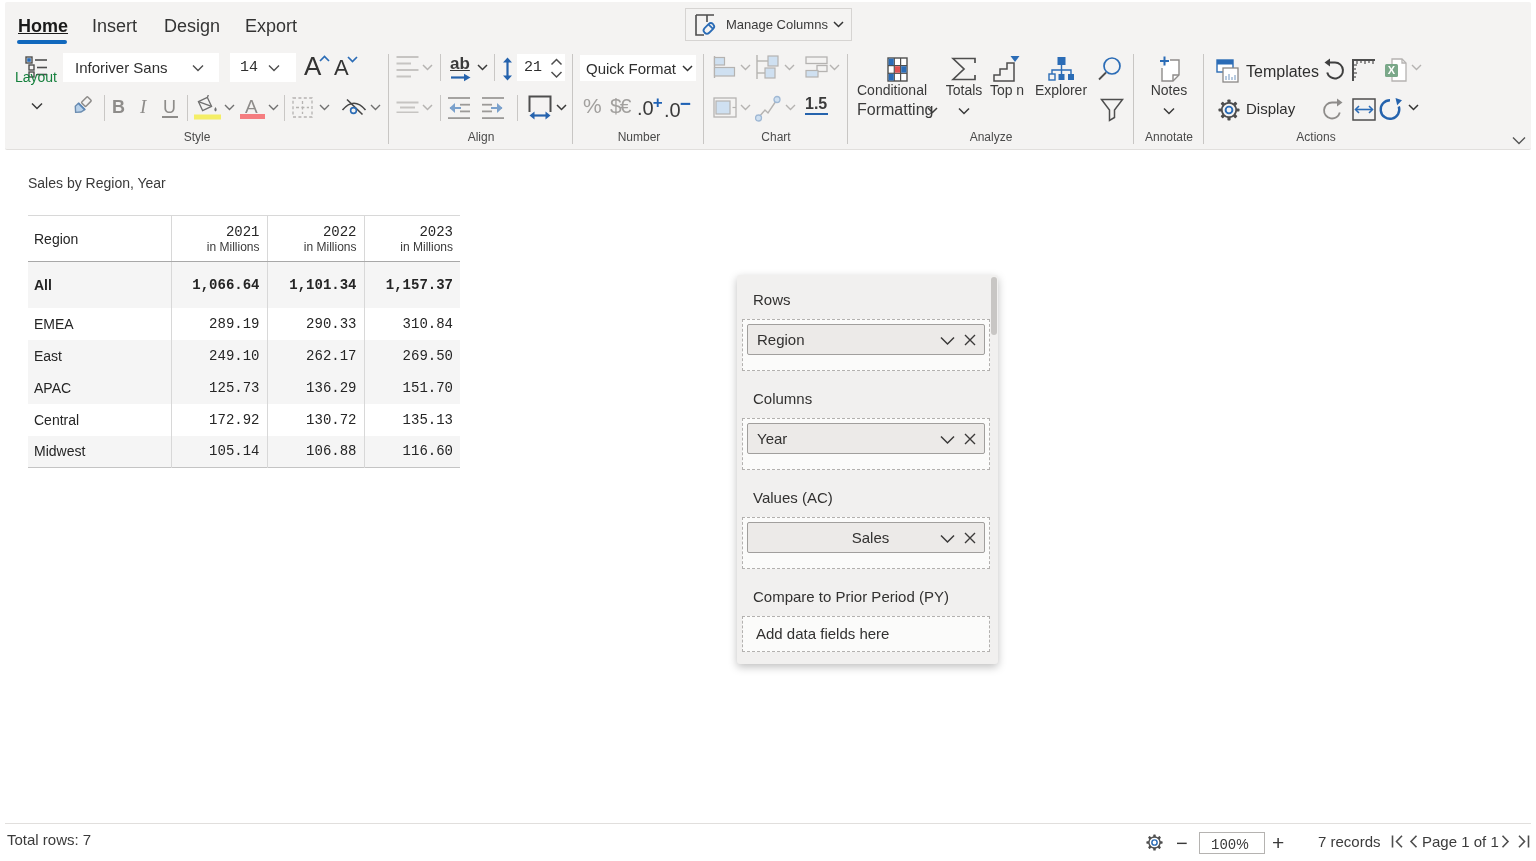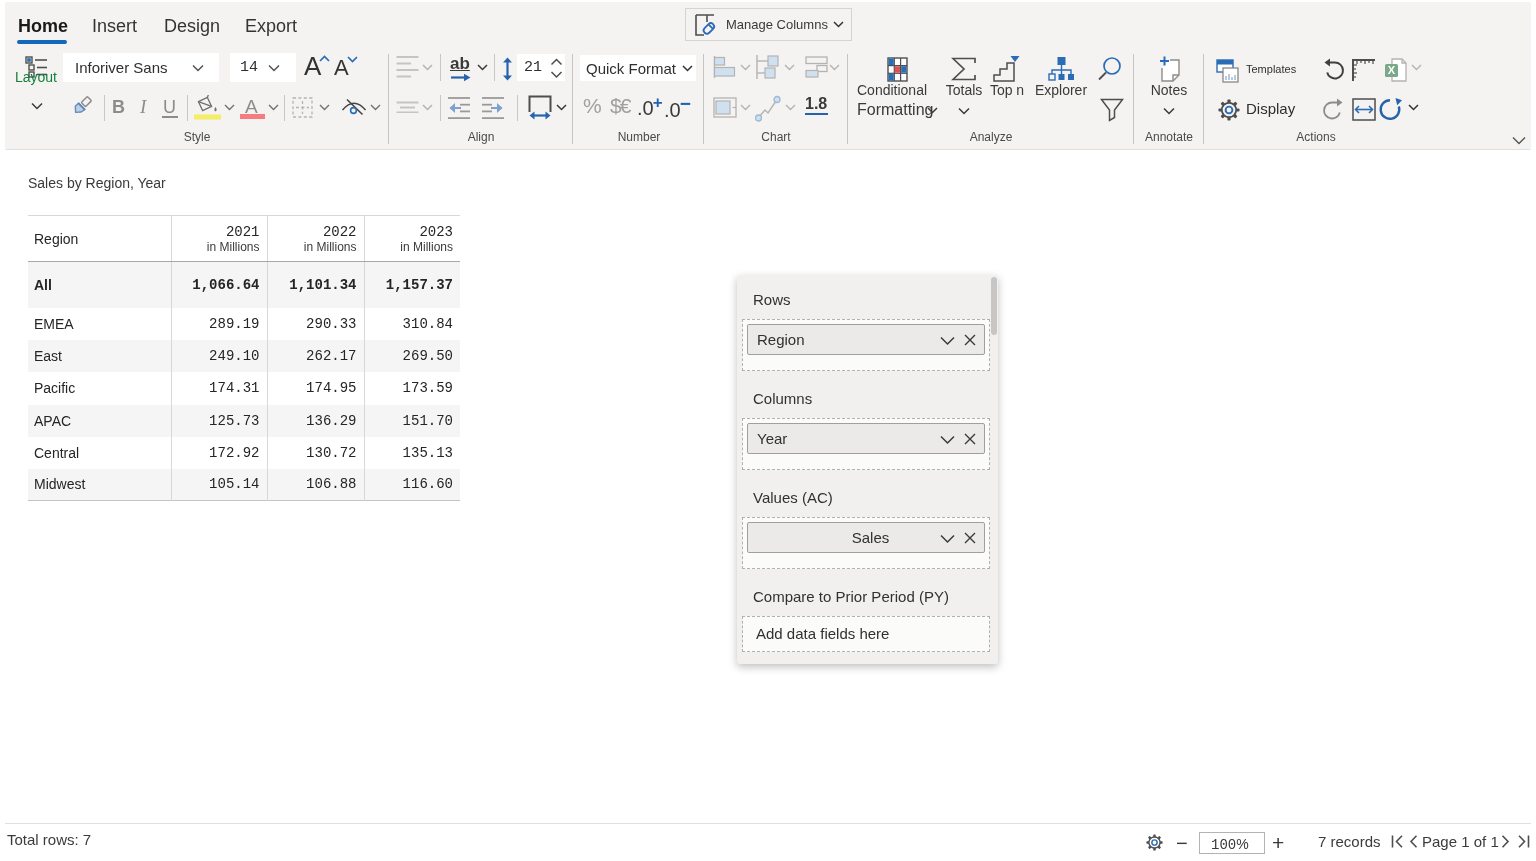--- a/index.html
+++ b/index.html
@@ -40,21 +40,21 @@
 #statusbar { position:absolute; left:5px; top:823px; width:1526px; height:38px;
   background:#fff; border-top:1px solid #e1dfdd; }
 .sbtext { position:absolute; font-size:15px; color:#3b3b3b; }
 </style>
 </head>
 <body>
 <div id="page">
 
   <div id="ribbon"></div>
   <div id="statusbar"></div>
-  <div class="tab active" style="left:18px;">Home</div>
+  <div class="tab active" style="left:18px;text-decoration:underline;">Home</div>
   <div class="tabline"></div>
   <div class="tab" style="left:92px;">Insert</div>
   <div class="tab" style="left:164px;">Design</div>
   <div class="tab" style="left:245px;">Export</div>
   <div id="managecol"></div>
 
   <div class="seclabel" style="left:147px;width:100px;">Style</div>
   <div class="seclabel" style="left:431px;width:100px;">Align</div>
   <div class="seclabel" style="left:589px;width:100px;">Number</div>
   <div class="seclabel" style="left:726px;width:100px;">Chart</div>
@@ -291,21 +291,21 @@
 
   <svg class="abs" style="left:755px;top:94px;" width="26" height="28" viewBox="0 0 26 28">
     <path d="M4 23 L10 16 L13 19 L21 7" fill="none" stroke="#b5b3b1" stroke-width="1.4"></path>
     <circle cx="3.5" cy="24" r="3" fill="#cfe0f1" stroke="#9fb8d4" stroke-width="1.3"></circle>
     <circle cx="22" cy="5.5" r="3" fill="#cfe0f1" stroke="#9fb8d4" stroke-width="1.3"></circle>
   </svg>
   <svg class="abs" style="left:785px;top:104px;" width="11" height="7">
         <path d="M1 1 L5.5 5.5 L10 1" fill="none" stroke="#b5b3b1" stroke-width="1.4"></path>
       </svg>
 
-  <div class="abs" style="left:805px;top:95px;font-size:16px;font-weight:bold;color:#3a3a3a;">1.8</div>
+  <div class="abs" style="left:805px;top:95px;font-size:16px;font-weight:bold;color:#3a3a3a;">1.5</div>
   <div class="abs" style="left:805px;top:113px;width:23px;height:2px;background:#2563ad;"></div>
 
   <svg class="abs" style="left:887px;top:57px;" width="21" height="25" viewBox="0 0 21 25">
     <rect x="1" y="1" width="19" height="23" fill="#fff" stroke="#4e4e4e" stroke-width="1.4"></rect>
     <line x1="7.3" y1="1" x2="7.3" y2="24" stroke="#4e4e4e" stroke-width="1.2"></line>
     <line x1="13.6" y1="1" x2="13.6" y2="24" stroke="#4e4e4e" stroke-width="1.2"></line>
     <line x1="1" y1="8.6" x2="20" y2="8.6" stroke="#4e4e4e" stroke-width="1.2"></line>
     <line x1="1" y1="16.3" x2="20" y2="16.3" stroke="#4e4e4e" stroke-width="1.2"></line>
     <rect x="1.6" y="1.6" width="5.2" height="6.5" fill="#2b6cb6"></rect>
     <rect x="7.9" y="9.2" width="5.2" height="6.5" fill="#e05252"></rect>
@@ -364,21 +364,21 @@
     <rect x="1" y="1" width="16" height="12" fill="#fff" stroke="#2b6cb6" stroke-width="1.4"></rect>
     <rect x="1" y="1" width="16" height="4.5" fill="#2b6cb6"></rect>
     <rect x="7" y="9" width="15" height="14" fill="#fff" stroke="#8a8886" stroke-width="1.3"></rect>
     <g stroke="#9fb8d4" stroke-width="1.5">
       <line x1="10" y1="21" x2="10" y2="17"></line>
           <line x1="13" y1="21" x2="13" y2="15"></line>
       <line x1="16" y1="21" x2="16" y2="18"></line>
           <line x1="19" y1="21" x2="19" y2="16"></line>
     </g>
   </svg>
-  <div class="abs" style="left:1246px;top:63px;font-size:11px;color:#2f2f2f;">Templates</div>
+  <div class="abs" style="left:1246px;top:63px;font-size:16px;color:#2f2f2f;">Templates</div>
 
   <svg class="abs" style="left:1322px;top:58px;" width="23" height="23" viewBox="0 0 23 23">
     <path d="M5.5 4.5 H13 A8 8 0 1 1 5.2 14.5" fill="none" stroke="#3f3f3f" stroke-width="2"></path>
     <path d="M8 0.5 L2.5 4.5 L8 8.5 Z" fill="#3f3f3f"></path>
   </svg>
 
   <svg class="abs" style="left:1351px;top:58px;" width="25" height="24" viewBox="0 0 25 24">
     <path d="M2 23 V2 H24" fill="none" stroke="#4e4e4e" stroke-width="2"></path>
     <g stroke="#4e4e4e" stroke-width="1.2">
       <line x1="6" y1="2" x2="6" y2="6"></line>
@@ -507,26 +507,20 @@
           <td class="num">289.19</td>
           <td class="num">290.33</td>
           <td class="num">310.84</td>
         </tr>
     <tr class="alt" style="height:32px;">
           <td>East</td>
           <td class="num">249.10</td>
           <td class="num">262.17</td>
           <td class="num">269.50</td>
         </tr>
-    <tr style="height:33px;">
-          <td>Pacific</td>
-          <td class="num">174.31</td>
-          <td class="num">174.95</td>
-          <td class="num">173.59</td>
-        </tr>
     <tr class="alt" style="height:32px;">
           <td>APAC</td>
           <td class="num">125.73</td>
           <td class="num">136.29</td>
           <td class="num">151.70</td>
         </tr>
     <tr style="height:32px;">
           <td>Central</td>
           <td class="num">172.92</td>
           <td class="num">130.72</td>

